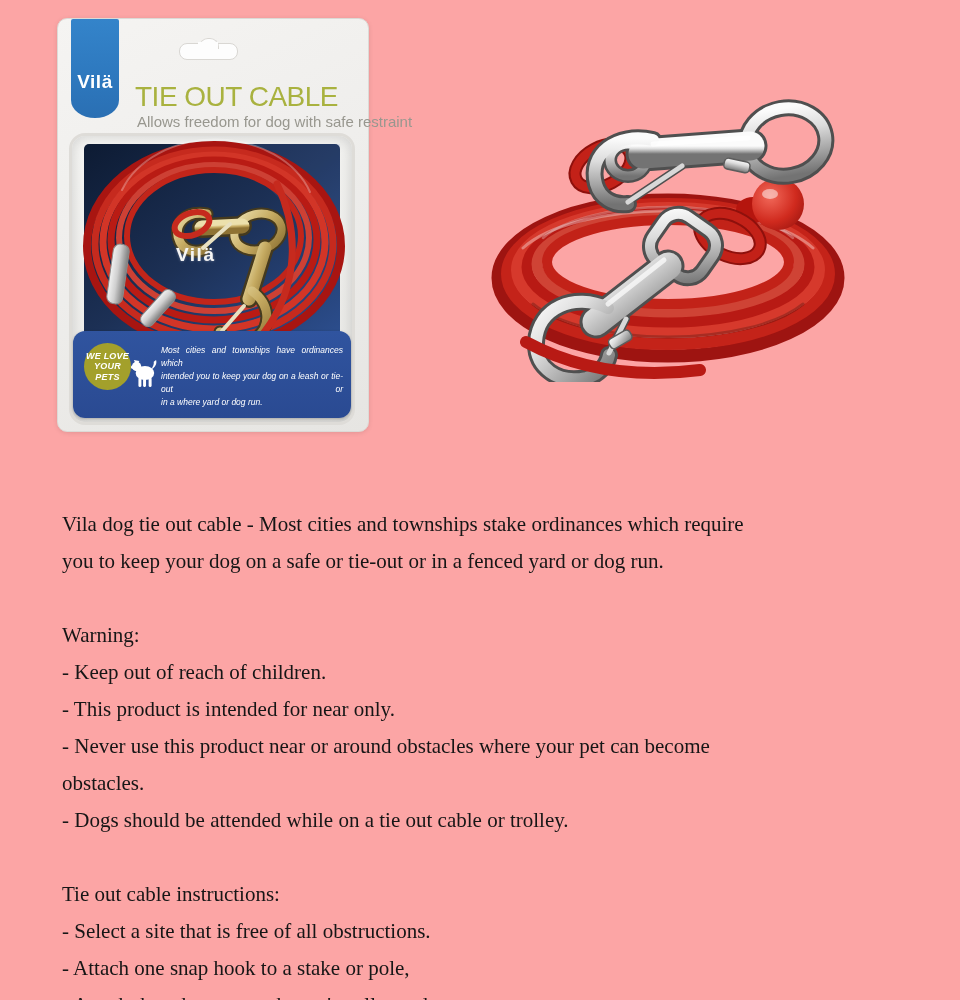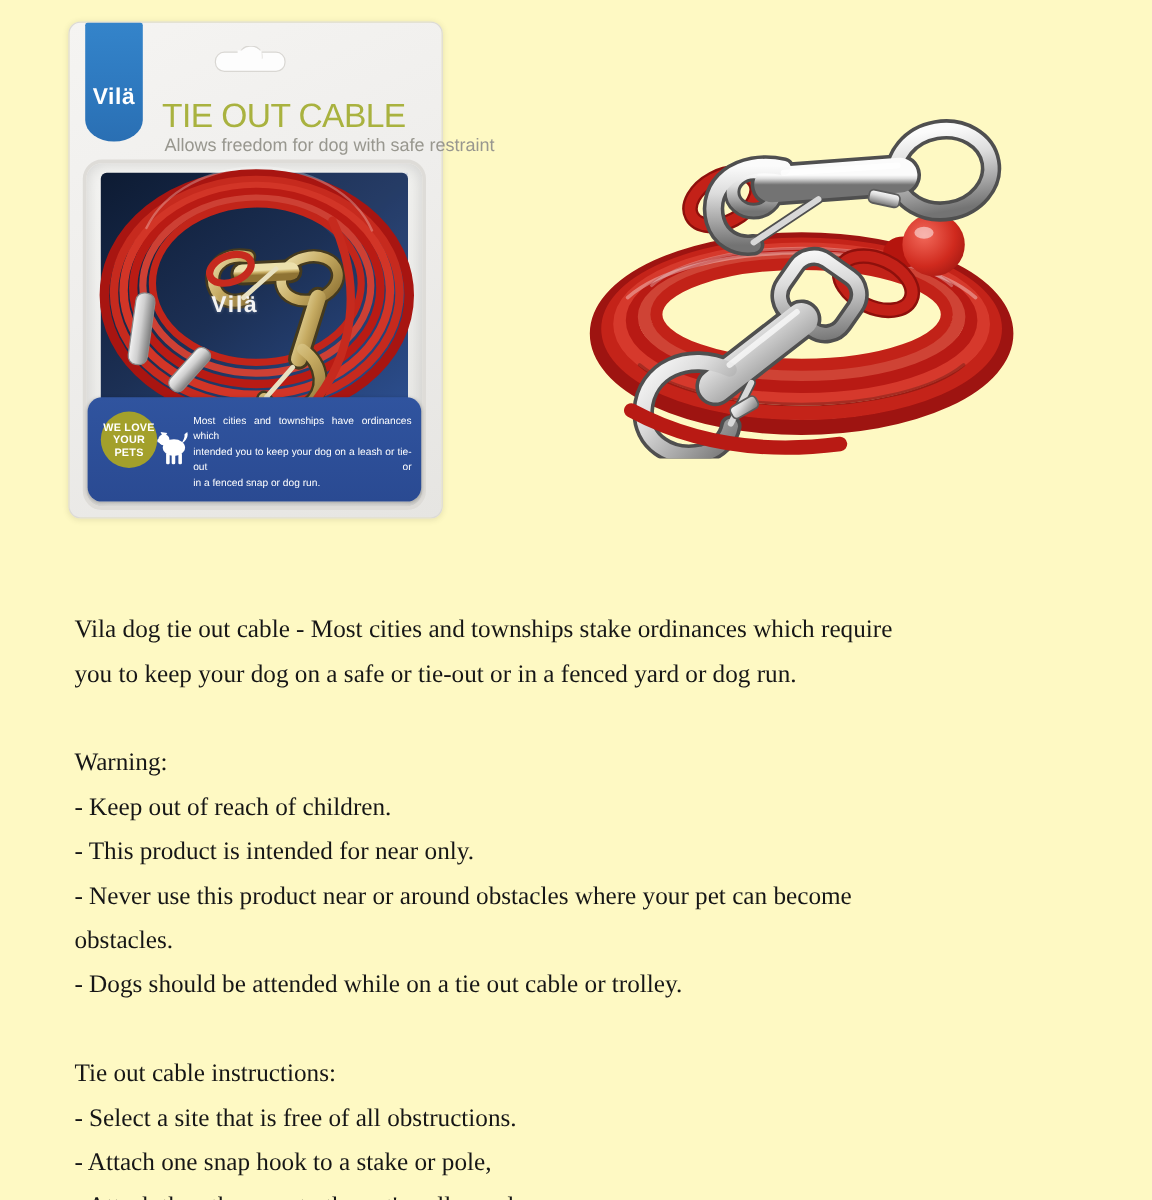--- a/index.html
+++ b/index.html
@@ -1,16 +1,16 @@
 <!DOCTYPE html>
 <html><head>
 <meta charset="utf-8">
 <style>
   html,body{margin:0;padding:0;background:#ffffff;}
-  .page{position:relative;width:960px;height:1000px;overflow:hidden;background:#fef9c3;
+  .page{position:relative;width:960px;height:1000px;overflow:hidden;background:#fca5a5;
         font-family:"Liberation Sans",sans-serif;}
 
   
   .pkg{position:absolute;left:57px;top:18px;width:310px;height:412px;
        background:linear-gradient(155deg,#f5f4f2 0%,#efeeec 45%,#e6e5e2 100%);
        border:1px solid #dcdad6;border-radius:10px;
        box-shadow:0 1px 5px rgba(0,0,0,0.10);}
   .hang-slot{position:absolute;left:121px;top:24px;width:57px;height:15px;background:#fdfdfd;
        border:1px solid #d9d7d3;border-radius:8px;}
   .hang-slot::before{content:"";position:absolute;left:19px;top:-6px;width:18px;height:10px;
@@ -28,21 +28,21 @@
   .tray{position:absolute;left:11px;top:114px;width:286px;height:292px;
        border:3px solid #dedcd8;border-radius:16px;box-sizing:border-box;
        background:linear-gradient(160deg,rgba(246,246,244,0.9),rgba(230,230,227,0.65));
        box-shadow:inset 0 0 14px rgba(0,0,0,0.16);overflow:hidden;}
   .tray svg{position:absolute;left:0;top:0;}
   .inner-brand{position:absolute;left:104px;top:108px;color:#f4f4f4;font-weight:bold;
        font-size:19px;letter-spacing:1.5px;text-shadow:0 0 3px rgba(255,255,255,0.35);}
 
   .band{position:absolute;left:15px;top:312px;width:278px;height:87px;
        background:linear-gradient(180deg,#30549f 0%,#2a4a92 100%);
-       border-radius:12px;box-shadow:0 1px 3px rgba(0,0,0,0.25);}
+       border-radius:12px;box-shadow:0 1px 3px rgba(0,0,0,0.25);font-style:italic;}
   .badge{position:absolute;left:11px;top:12px;width:47px;height:47px;border-radius:50%;
        background:#a3a02b;color:#ffffff;text-align:center;
        font-weight:bold;font-size:9px;line-height:10.5px;padding-top:0;box-sizing:border-box;
        display:flex;flex-direction:column;justify-content:center;letter-spacing:0.2px;}
   .dog{position:absolute;left:58px;top:26px;}
   .band-text{position:absolute;left:88px;top:13px;width:182px;color:#ffffff;
        font-size:8.5px;line-height:13px;}
   .band-line.just{text-align:justify;text-align-last:justify;}
 
   
@@ -150,21 +150,21 @@
           <rect x="0" y="8" width="5" height="3.5" rx="1.5"></rect>
           <path d="M24 11 C27 8 28 5 27 2 L24.5 4 C25 7 23.5 9 22 12 Z"></path>
           <rect x="8" y="21" width="3.2" height="10" rx="1.2"></rect>
           <rect x="13" y="22" width="3.2" height="9" rx="1.2"></rect>
           <rect x="19" y="21" width="3.2" height="10" rx="1.2"></rect>
         </g>
       </svg>
       <div class="band-text">
         <div class="band-line just">Most cities and townships have ordinances which</div>
         <div class="band-line just">intended you to keep your dog on a leash or tie-out or</div>
-        <div class="band-line">in a fenced snap or dog run.</div>
+        <div class="band-line">in a where yard or dog run.</div>
       </div>
     </div>
   </div>
 
   <svg class="photo" width="404" height="284" viewBox="0 0 404 284">
     <defs>
       <linearGradient id="chv" x1="0" y1="0" x2="0" y2="1">
         <stop offset="0" stop-color="#fbfbfb"></stop>
           <stop offset="0.35" stop-color="#dcdcdc"></stop>
         <stop offset="0.7" stop-color="#a5a5a5"></stop>

